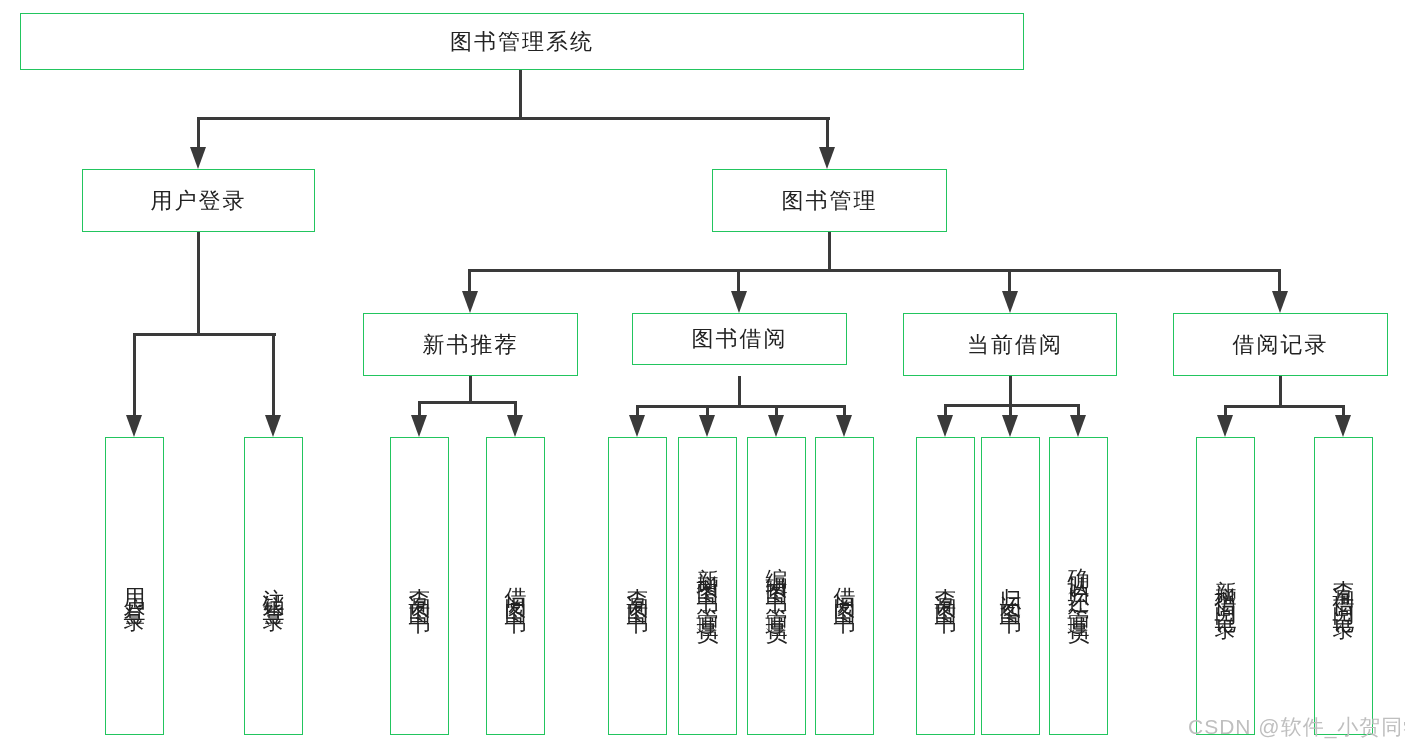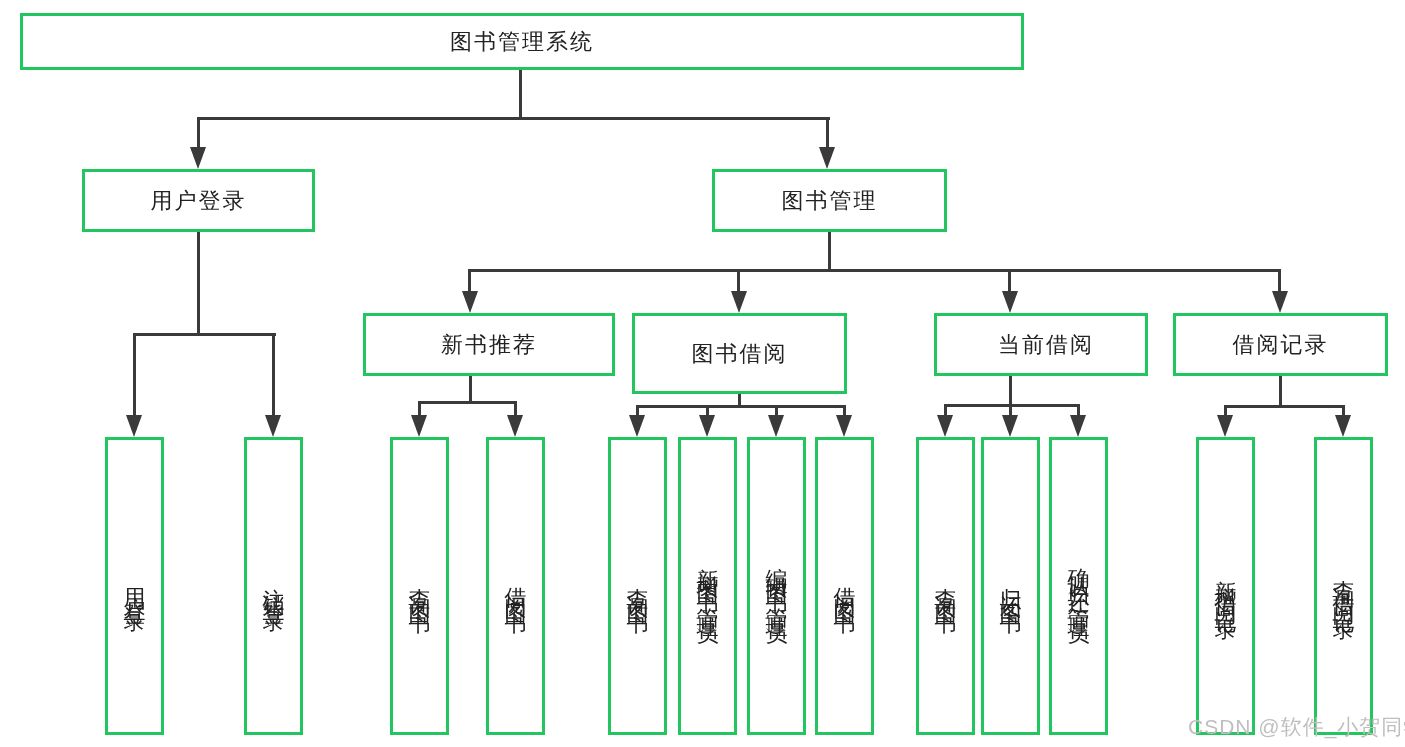--- a/index.html
+++ b/index.html
@@ -2,21 +2,21 @@
 <html><head>
 <meta charset="utf-8">
 <style>
   html,body{margin:0;padding:0;background:#ffffff;}
   body{font-family:"Liberation Sans",sans-serif;color:#222222;}
   #canvas{position:relative;width:1405px;height:747px;background:#ffffff;overflow:hidden;}
 
   .node{
     position:absolute;
     box-sizing:border-box;
-    border:3px solid #22c55e;
+    border:1px solid #22c55e;
     background:#ffffff;
     display:flex;
     align-items:center;
     justify-content:center;
     z-index:2;
   }
   .node .hlabel{
     font-size:22px;
     letter-spacing:2px;
     color:#222222;
@@ -136,27 +136,27 @@
     <span class="hlabel">图书管理系统</span>
   </div>
 
   <div class="node" style="left:82px;top:169px;width:233px;height:63px;">
     <span class="hlabel">用户登录</span>
   </div>
   <div class="node" style="left:712px;top:169px;width:235px;height:63px;justify-content:center;">
     <span class="hlabel">图书管理</span>
   </div>
 
-  <div class="node" style="left:363px;top:313px;width:252px;height:63px;">
+  <div class="node" style="left:363px;top:313px;width:215px;height:63px;">
     <span class="hlabel">新书推荐</span>
   </div>
-  <div class="node" style="left:632px;top:313px;width:215px;height:81px;justify-content:center;">
+  <div class="node" style="left:632px;top:313px;width:215px;height:52px;justify-content:center;">
     <span class="hlabel">图书借阅</span>
   </div>
-  <div class="node" style="left:934px;top:313px;width:214px;height:63px;padding-left:10px;">
+  <div class="node" style="left:903px;top:313px;width:214px;height:63px;padding-left:10px;">
     <span class="hlabel">当前借阅</span>
   </div>
   <div class="node" style="left:1173px;top:313px;width:215px;height:63px;">
     <span class="hlabel">借阅记录</span>
   </div>
 
   <div class="node" style="left:105px;top:437px;width:59px;height:298px;">
     <span class="vlabel">用户登录</span>
   </div>
   <div class="node" style="left:244px;top:437px;width:59px;height:298px;">

